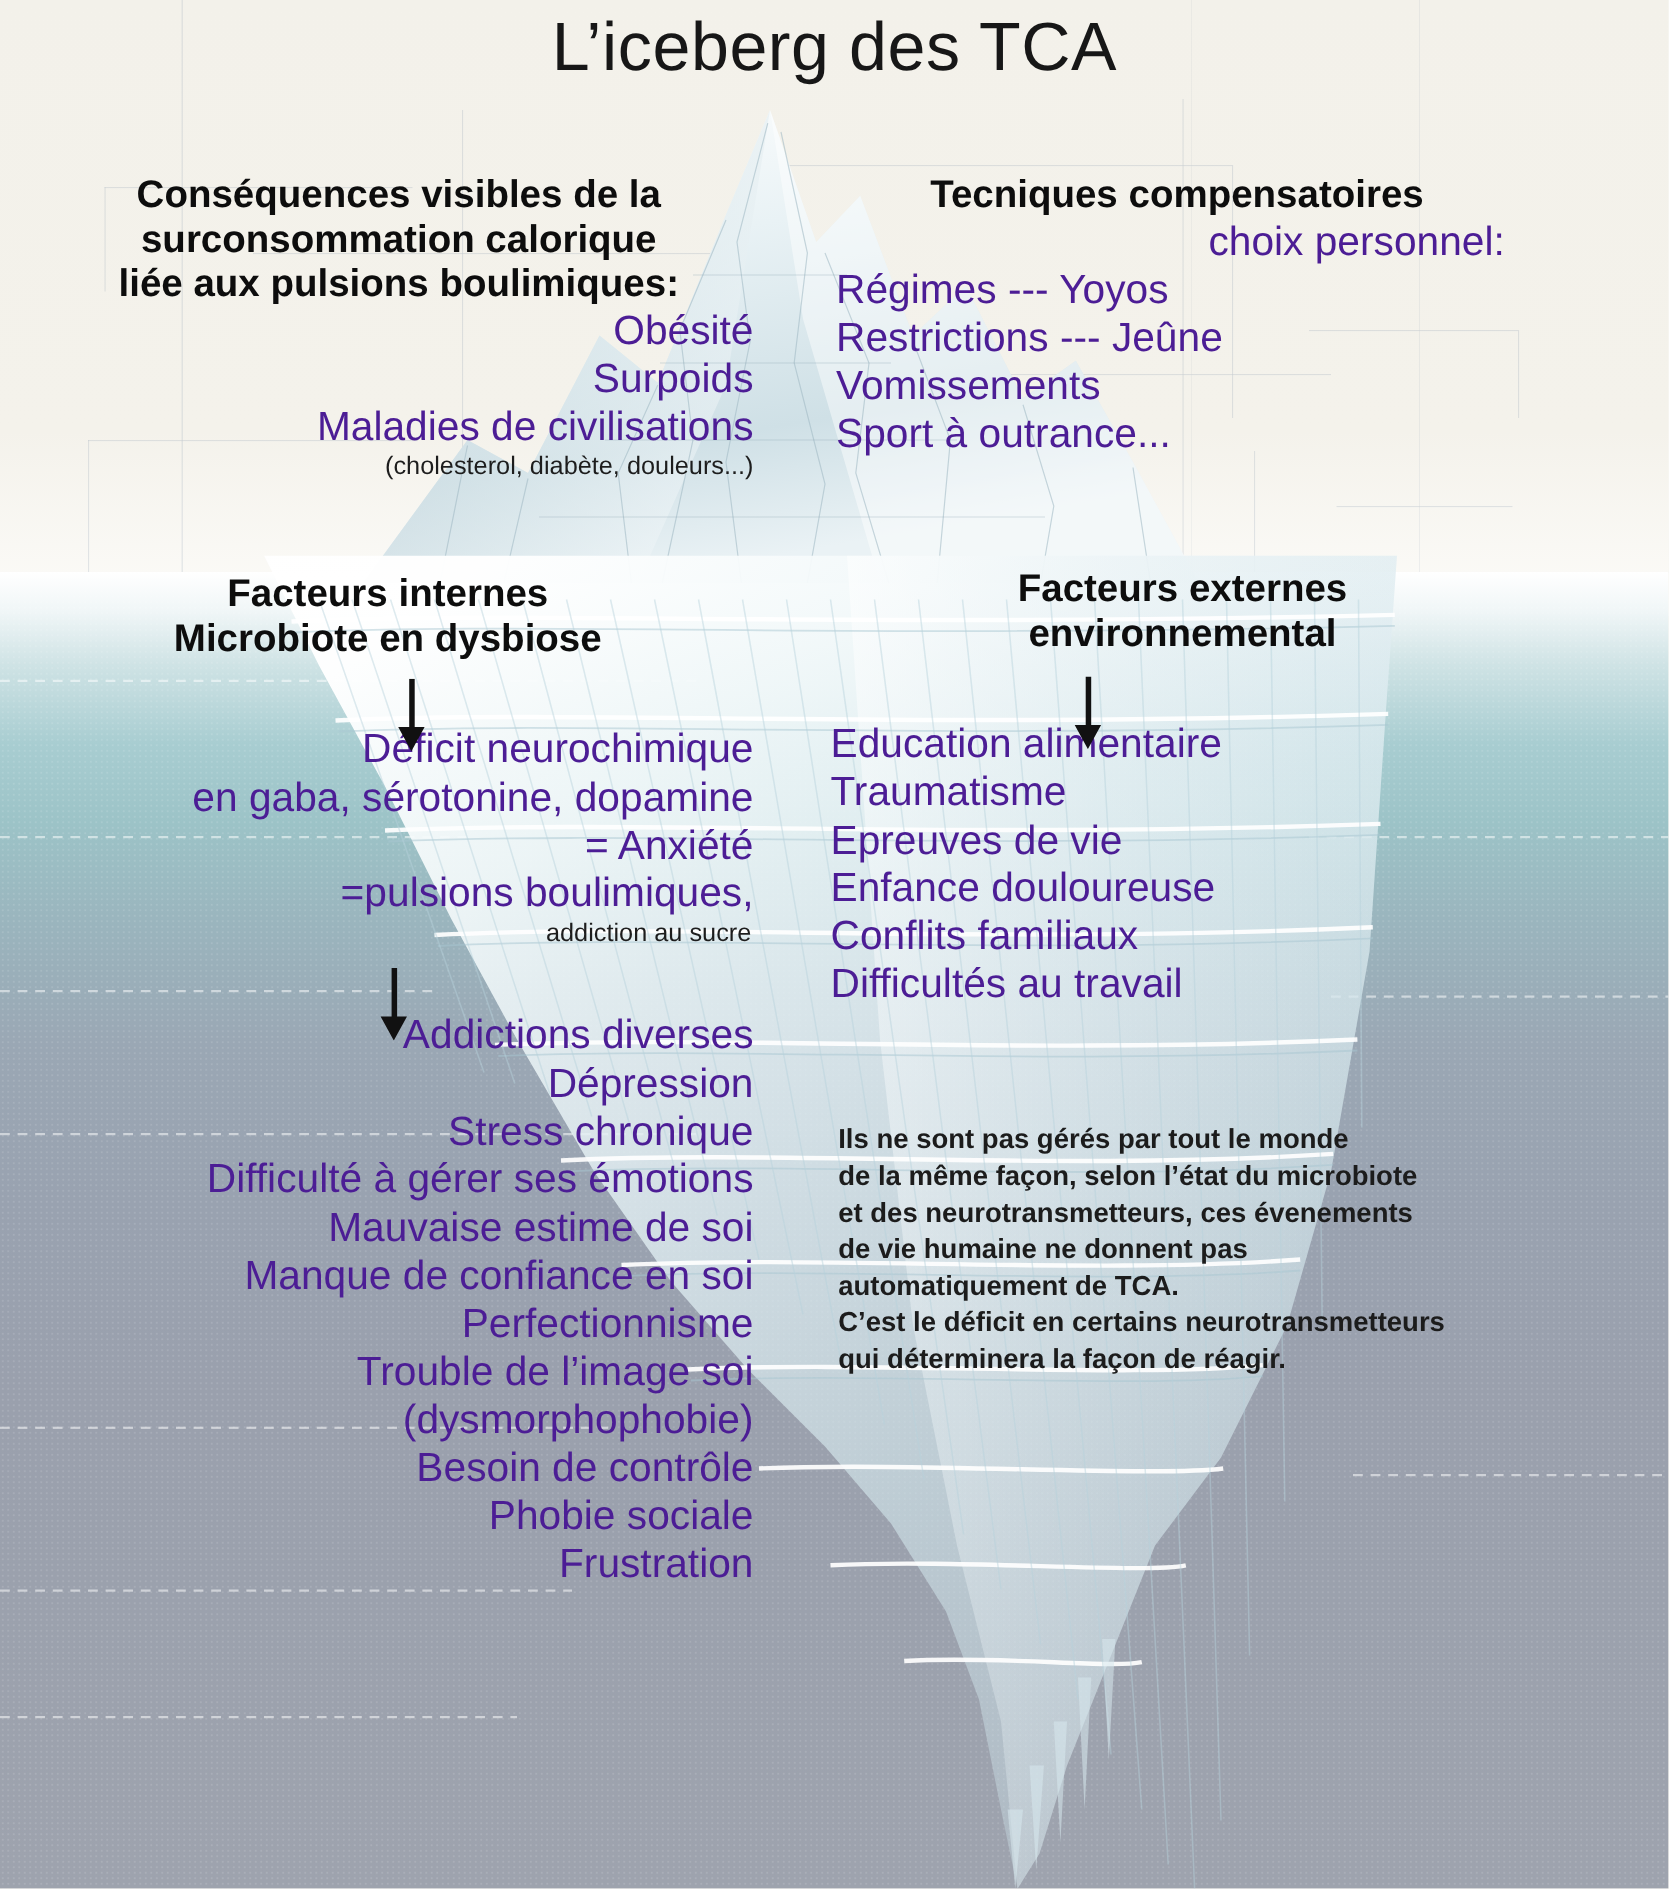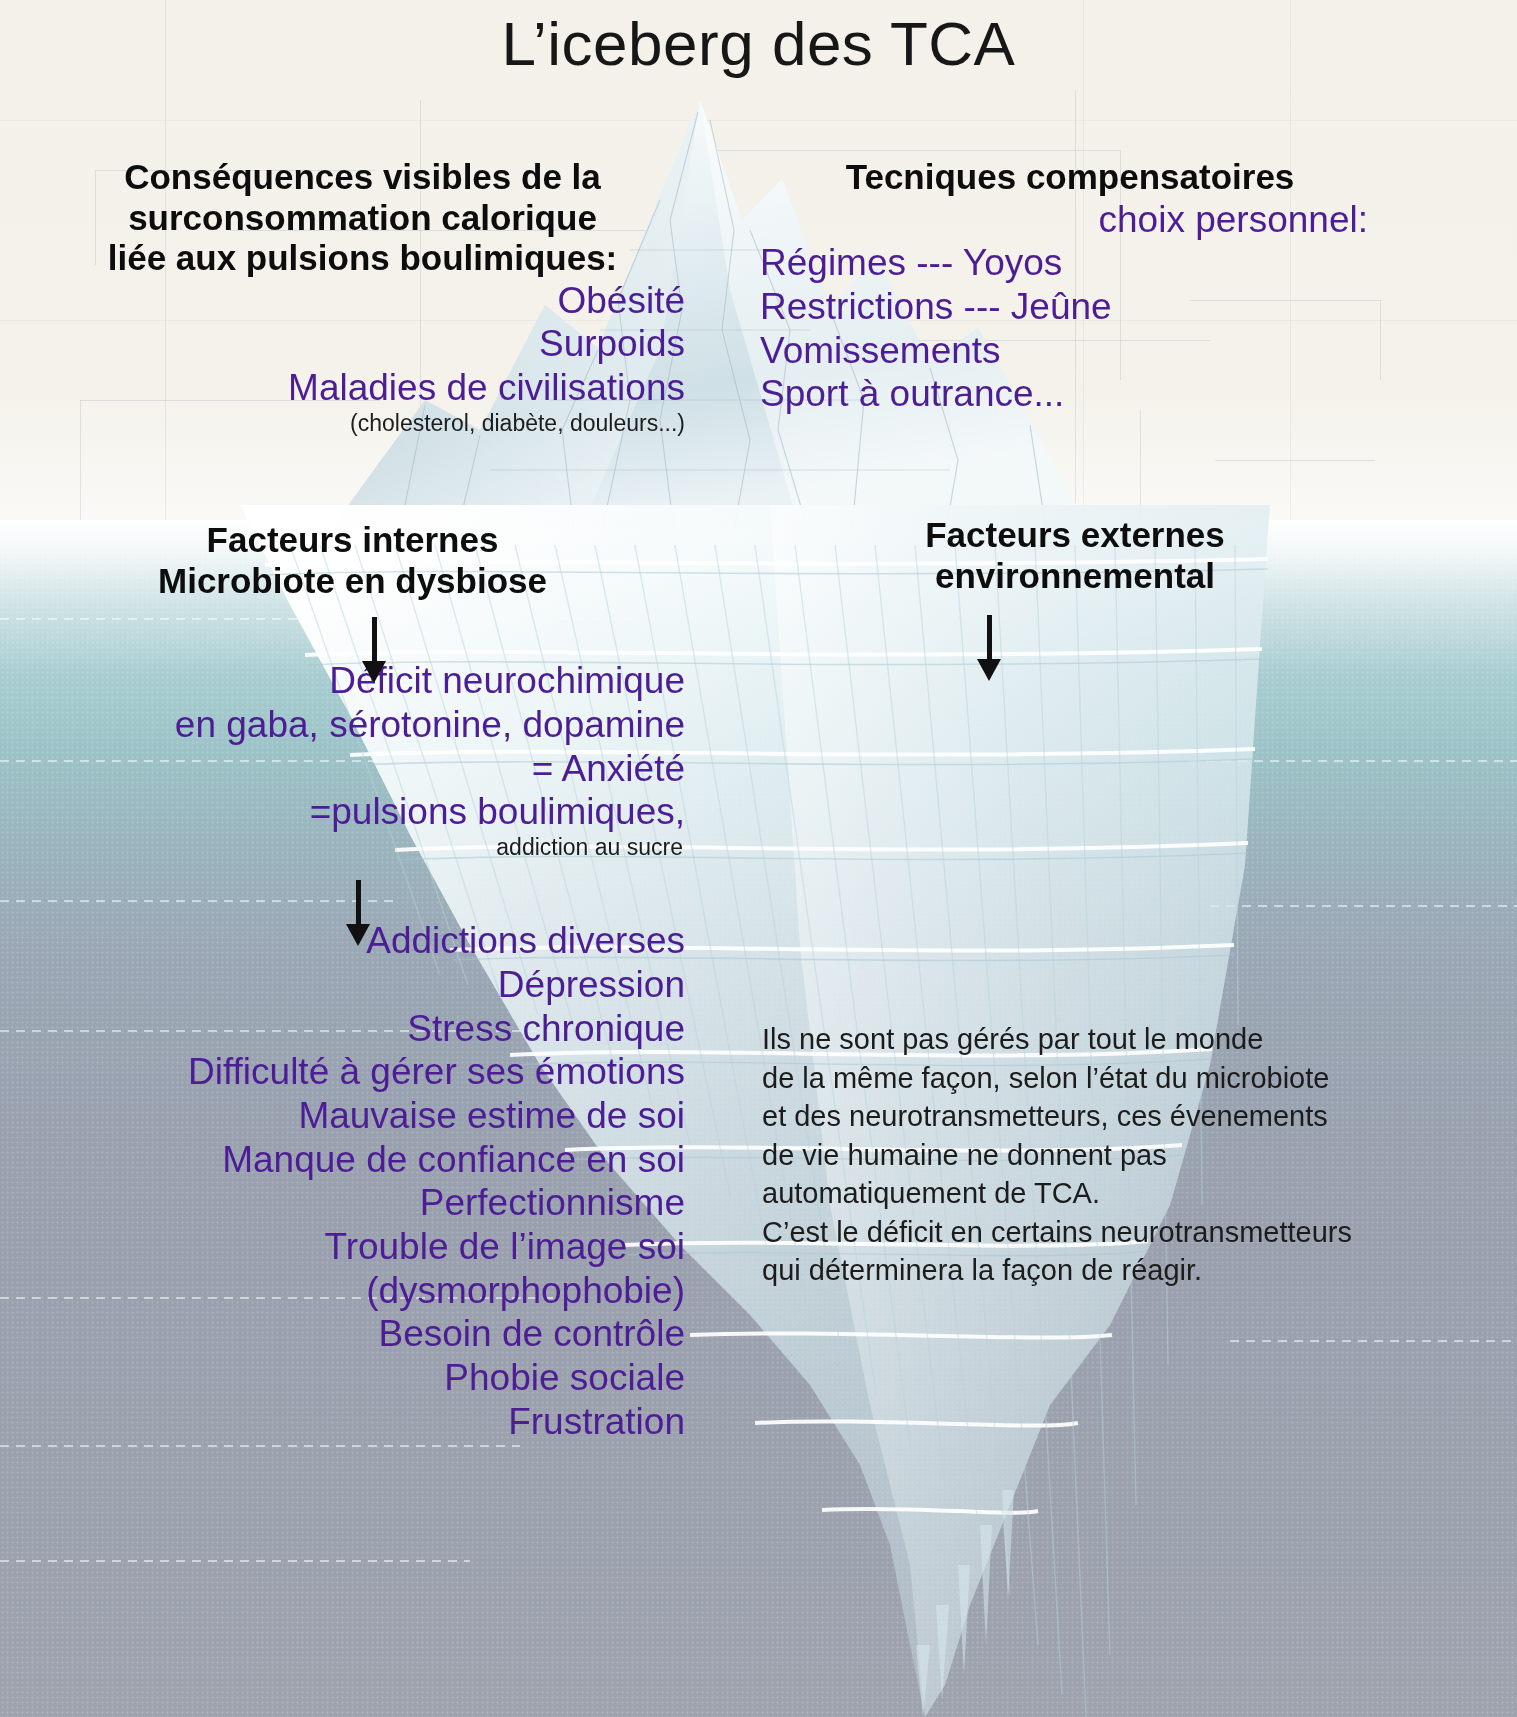--- a/index.html
+++ b/index.html
@@ -152,24 +152,25 @@
   
   #externes {
     left: 755px; top: 515px; width: 640px;
     text-align: left;
   }
   #externes .hd-bold { text-align:center; }
 
   
   #explication {
     left: 762px; top: 1020px; width: 640px;
-    font-size: 29px;
+    font-size: 25px;
     line-height: 1.33;
     color: #1c1c1c;
     text-align: left;
+    font-weight: bold;
   }
   .spacer-arrow { height: 58px; }
 
   
   .arrow { position:absolute; }
 </style>
 </head>
 <body>
 
 <div id="poster">
@@ -405,20 +406,28 @@
       <path d="M20 0 h5 v44 h9 L22 66 L10 44 h10 z" fill="#111111"></path>
     </svg>
   </div>
 
   <div class="blk" id="externes">
     <div class="hd-bold">
       <div>Facteurs externes</div>
       <div>environnemental</div>
     </div>
     <div class="spacer-arrow"></div>
+    <div class="body-lg">
+      <div>Education alimentaire</div>
+      <div>Traumatisme</div>
+      <div>Epreuves de vie</div>
+      <div>Enfance douloureuse</div>
+      <div>Conflits familiaux</div>
+      <div>Difficultés  au travail</div>
+    </div>
   </div>
 
   <div class="arrow" style="left:967px; top:615px;">
     <svg width="44" height="66" viewBox="0 0 44 66">
       <path d="M20 0 h5 v44 h9 L22 66 L10 44 h10 z" fill="#111111"></path>
     </svg>
   </div>
 
   <div class="blk" id="explication">
     <div>Ils ne sont pas gérés par tout le monde</div>

